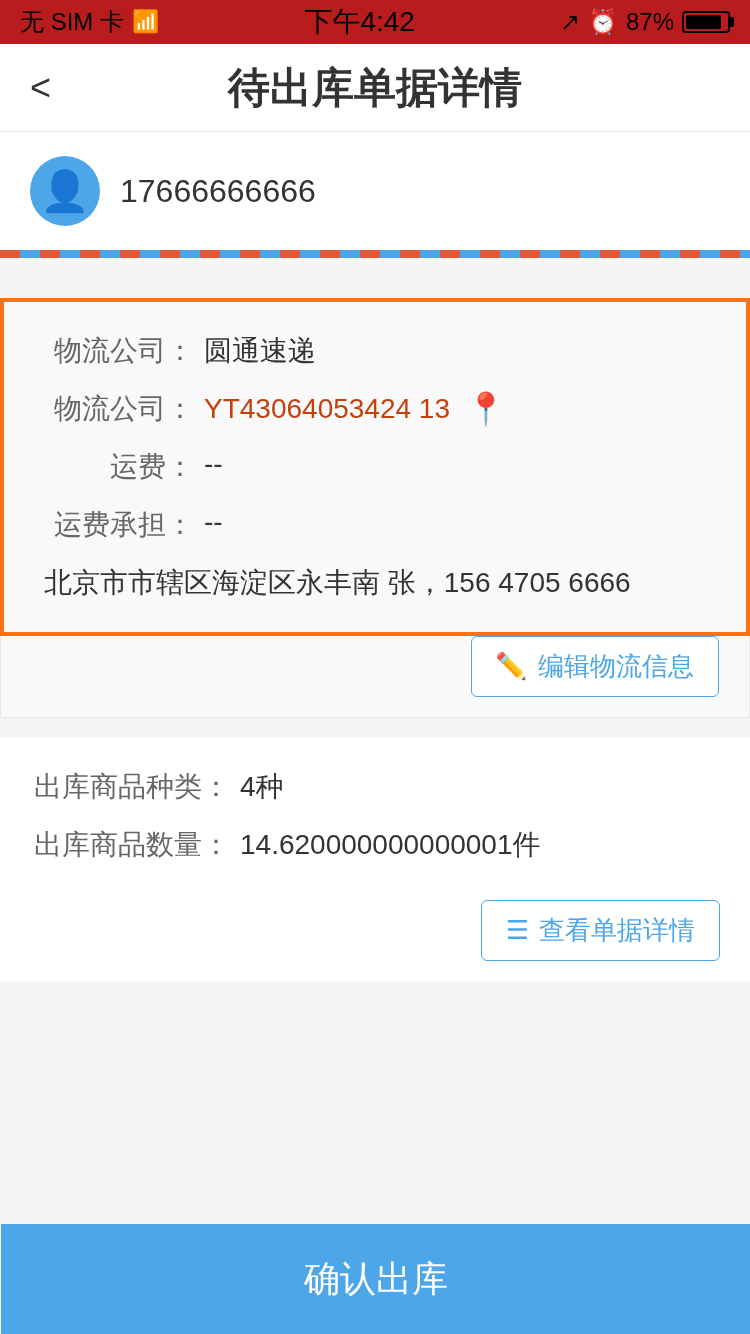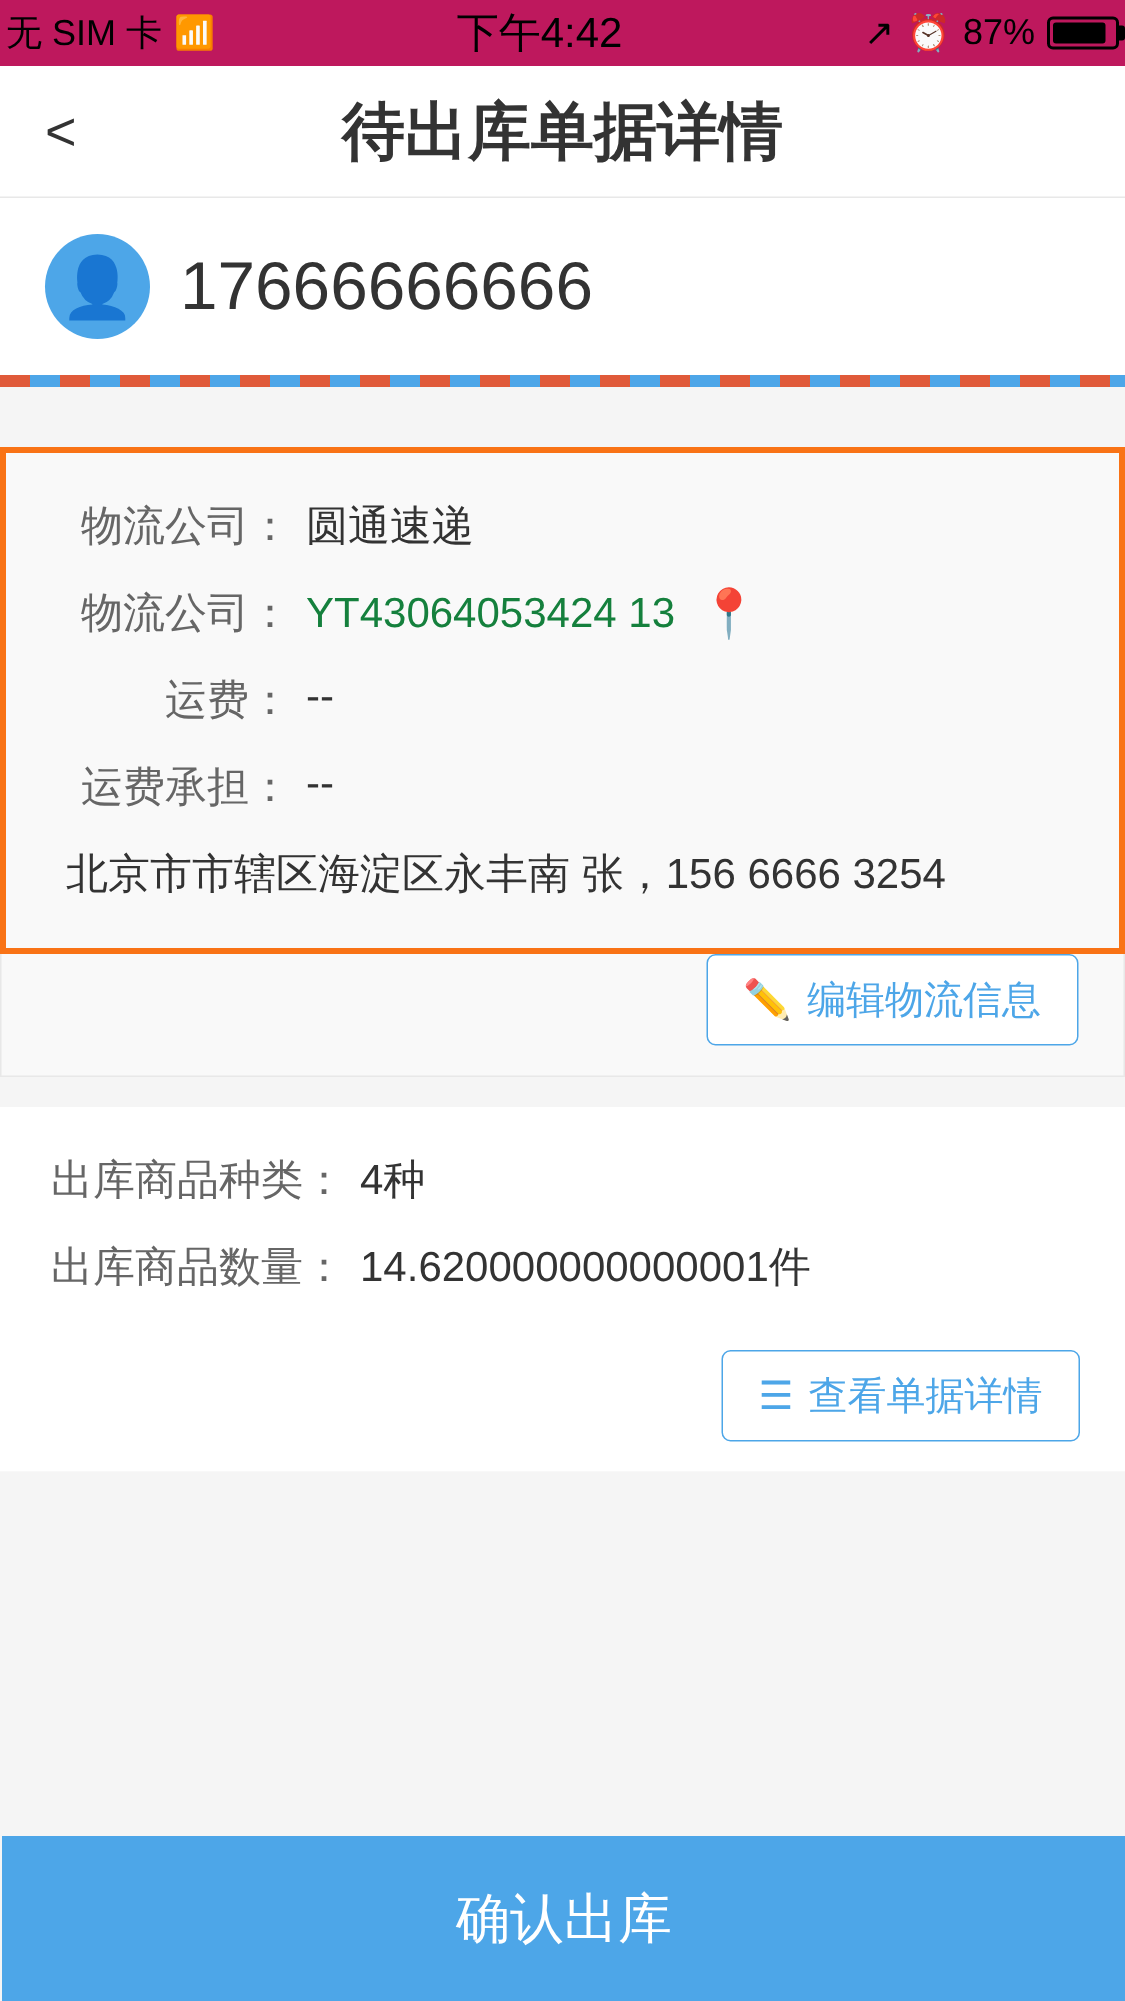--- a/index.html
+++ b/index.html
@@ -10,25 +10,25 @@
       background: #f5f5f5;
       font-family: -apple-system, 'PingFang SC', 'Helvetica Neue', sans-serif;
       font-size: 28px;
       color: #333;
       position: relative;
     }
 
     
     .status-bar {
       height: 44px;
-      background: #be185d;
+      background: #b91c1c;
       display: flex;
       align-items: center;
       justify-content: space-between;
-      padding: 0 4px;
+      padding: 0 20px;
       font-size: 24px;
       color: #000;
     }
     .status-left { display: flex; align-items: center; gap: 8px; }
     .status-right { display: flex; align-items: center; gap: 8px; }
     .wifi-icon { font-size: 22px; }
     .battery-bar {
       width: 48px; height: 22px;
       border: 2px solid #000;
       border-radius: 4px;
@@ -104,21 +104,21 @@
       display: flex;
       align-items: center;
       justify-content: center;
       flex-shrink: 0;
     }
     .avatar-icon {
       color: #fff;
       font-size: 40px;
     }
     .customer-phone {
-      font-size: 45px;
+      font-size: 32px;
       font-weight: 500;
       color: #333;
     }
 
     
     .section-gap { height: 20px; background: #f5f5f5; }
 
     
     .info-section {
       background: #fff;
@@ -269,34 +269,34 @@
   <div class="section-gap"></div>
 
   <div class="info-section" style="background:#f9f9f9; border:4px solid #f97316; margin: 0;">
     <div class="info-row">
       <span class="info-label">物流公司：</span>
       <span class="info-value">圆通速递</span>
     </div>
     <div class="info-row">
       <span class="info-label">物流公司：</span>
       <div class="info-value tracking-row">
-        <span style="color:#15803d;">YT43064053424 13</span>
+        <span style="color:#c2410c;">YT43064053424 13</span>
         <span class="location-pin">📍</span>
       </div>
     </div>
     <div class="info-row">
       <span class="info-label">运费：</span>
       <span class="info-value">--</span>
     </div>
     <div class="info-row">
       <span class="info-label">运费承担：</span>
       <span class="info-value">--</span>
     </div>
     <div class="info-row">
-      <span class="info-value">北京市市辖区海淀区永丰南  张，156 6666 3254</span>
+      <span class="info-value">北京市市辖区海淀区永丰南  张，156 4705 6666</span>
     </div>
   </div>
 
   <div class="edit-btn-row" style="background:#f9f9f9; border:1px solid #e8e8e8; border-top: none; padding-top: 0; padding-bottom: 20px;">
     <button class="edit-btn">
       <span>✏️</span>
       <span>编辑物流信息</span>
     </button>
   </div>
 

